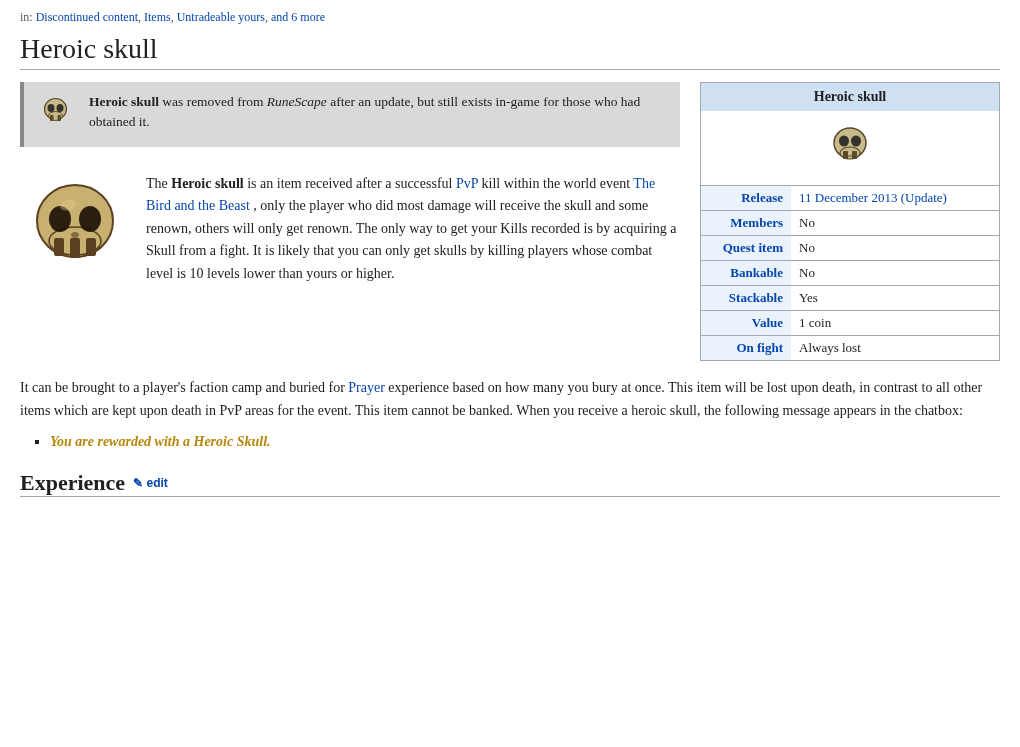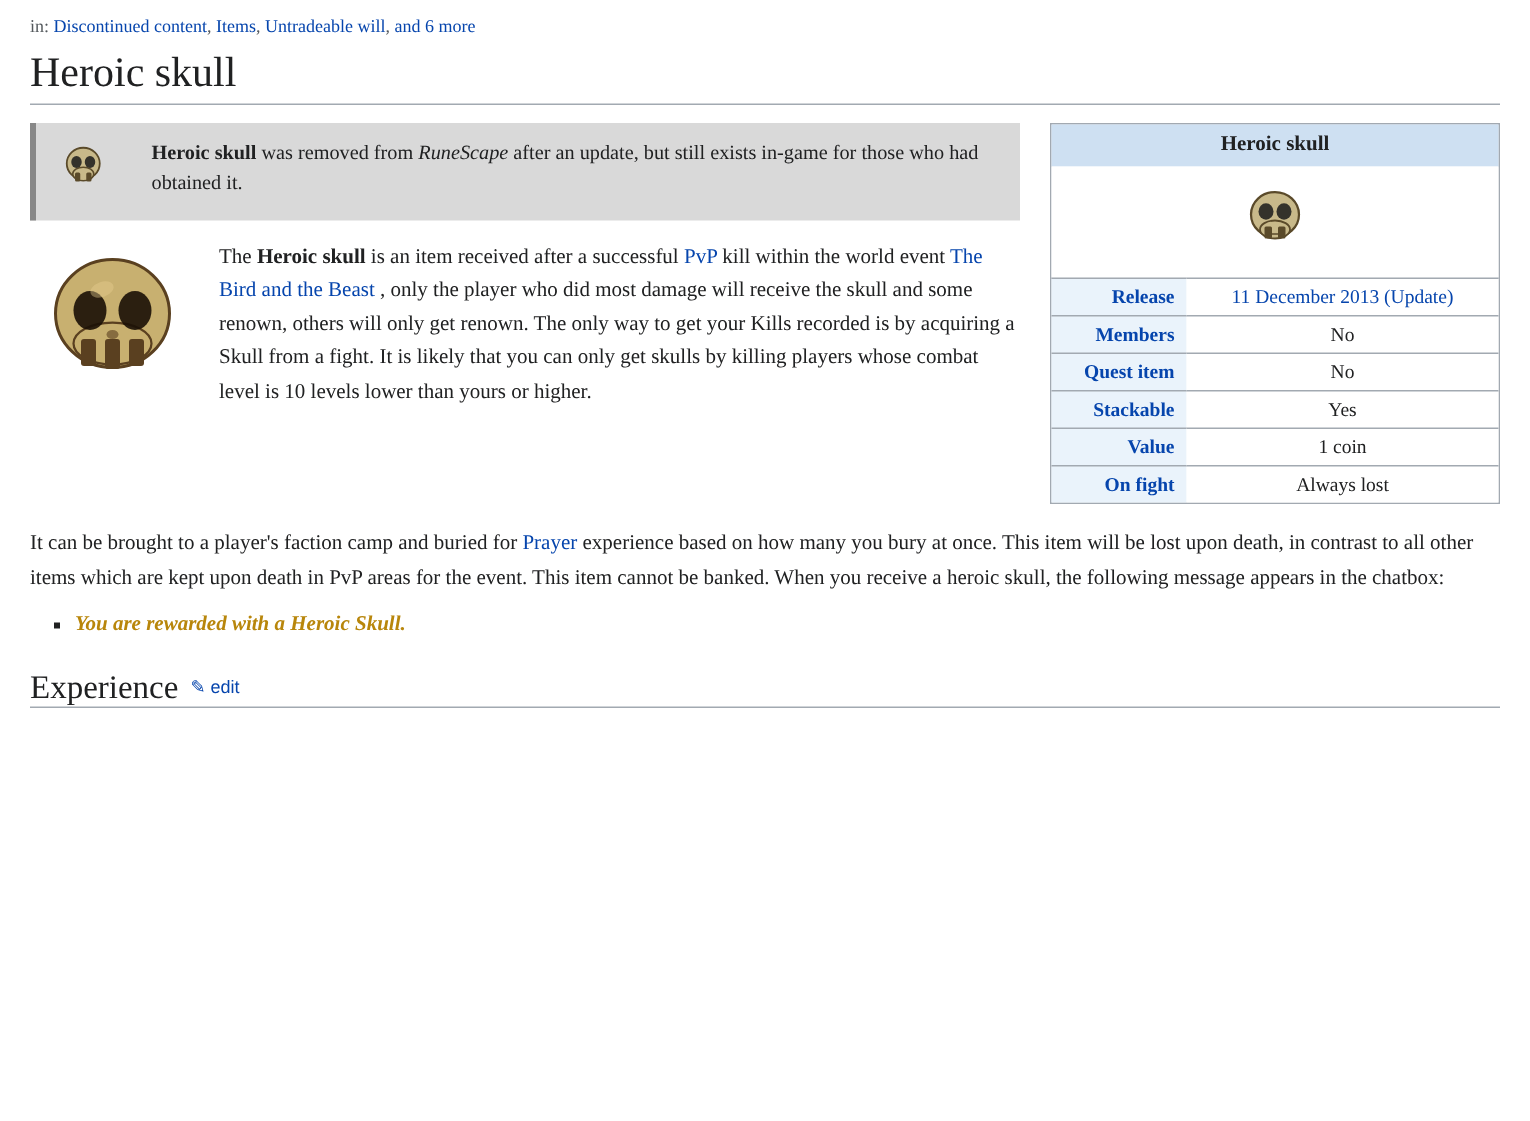--- a/index.html
+++ b/index.html
@@ -47,41 +47,40 @@
       background: #fff;
     }
     .infobox table {
       width: 100%;
       border-collapse: collapse;
     }
     .infobox table td {
       padding: 4px 8px;
       border-top: 1px solid #a2a9b1;
       vertical-align: top;
-      text-align: center;
     }
     .infobox table tr td:first-child {
       font-weight: bold;
       color: #0645ad;
       text-align: right;
       white-space: nowrap;
       width: 90px;
       background: #eaf3fb;
     }
     .infobox table tr td:last-child {
       background: #fff;
     }
     .notice-box {
       background: #d9d9d9;
       border-left: 4px solid #888;
       padding: 10px 14px;
-      margin-bottom: 14px;
+      margin-bottom: 26px;
       display: flex;
       align-items: flex-start;
-      gap: 28px;
+      gap: 16px;
       font-size: 13.5px;
     }
     .notice-box .notice-icon {
       font-size: 32px;
       flex-shrink: 0;
       margin-top: 2px;
     }
     .notice-box p { line-height: 1.5; }
     .item-image {
       float: left;
@@ -105,21 +104,21 @@
     ul.wiki-list {
       margin: 6px 0 12px 30px;
     }
     ul.wiki-list li {
       list-style-type: square;
       margin-bottom: 20px;
     }
     h2 {
       font-family: 'Linux Libertine', Georgia, serif;
       font-size: 22px;
-      font-weight: normal;
+      font-weight: bold;
       border-bottom: 1px solid #a2a9b1;
       margin: 16px 0 8px;
       display: flex;
       align-items: center;
       gap: 8px;
     }
     h2 .edit-link {
       font-size: 12px;
       color: #0645ad;
       font-family: sans-serif;
@@ -138,21 +137,21 @@
       height: 50px;
     }
   </style>
 </head>
 <body>
 
 <div class="breadcrumb">
   <span>in:</span>
   <a href="#">Discontinued content</a>,
   <a href="#">Items</a>,
-  <a href="#">Untradeable will</a>,
+  <a href="#">Untradeable yours</a>,
   <a href="#">and 6 more</a>
 </div>
 
 <h1>Heroic skull</h1>
 
 <div class="infobox">
   <div class="infobox-title">Heroic skull</div>
   <div class="infobox-image">
     <svg class="infobox-skull" viewBox="0 0 50 50" xmlns="http://www.w3.org/2000/svg">
       <ellipse cx="25" cy="22" rx="16" ry="15" fill="#c8b98a" stroke="#5a4a2a" stroke-width="1.5"></ellipse>
@@ -172,20 +171,24 @@
     </tr>
     <tr>
       <td>Members</td>
       <td>No</td>
     </tr>
     <tr>
       <td>Quest item</td>
       <td>No</td>
     </tr>
     <tr>
+      <td>Bankable</td>
+      <td>No</td>
+    </tr>
+    <tr>
       <td>Stackable</td>
       <td>Yes</td>
     </tr>
     <tr>
       <td>Value</td>
       <td>1 coin</td>
     </tr>
     <tr>
       <td>On fight</td>
       <td>Always lost</td>

